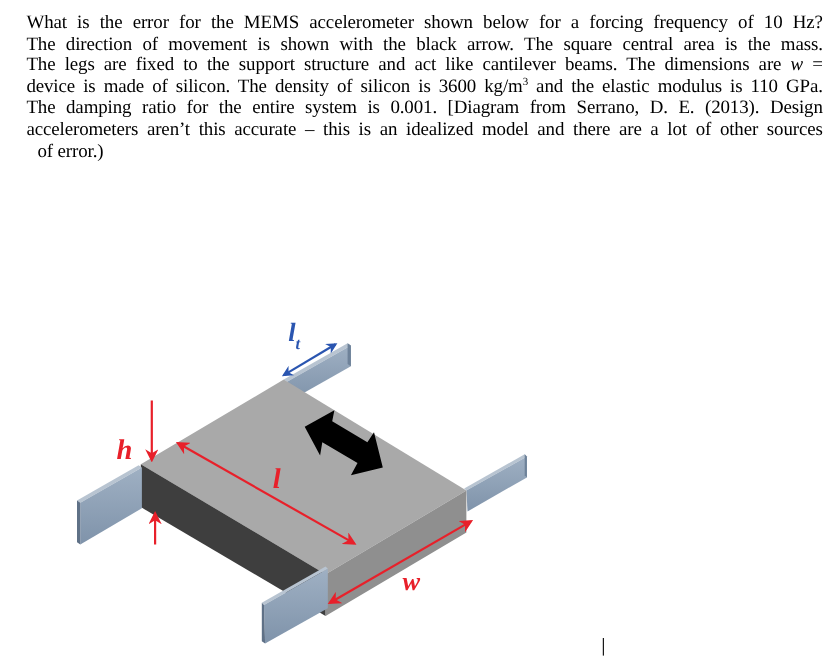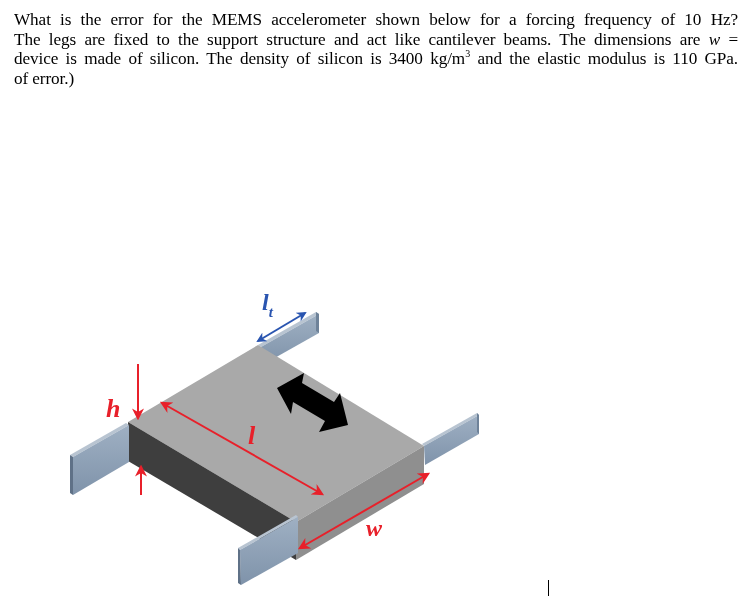--- a/index.html
+++ b/index.html
@@ -10,36 +10,37 @@
     body {
       width: 752px;
       height: 597px;
       position: relative;
       overflow: hidden;
       font-family: "Liberation Serif", "DejaVu Serif", serif;
       color: #000;
     }
     .question {
       position: absolute;
-      left: 14px;
+      left: 24px;
       top: 10px;
       width: 724px;
       font-size: 17.2px;
       line-height: 19.6px;
       text-align: justify;
       letter-spacing: -0.1px;
     }
     .question .line {
       display: block;
       text-align: justify;
       text-align-last: justify;
       white-space: nowrap;
     }
     .question .line.last {
       text-align-last: left;
+      margin-left: 10px;
     }
     .math { font-style: italic; }
     sup { font-size: 10px; vertical-align: 7px; line-height: 0; }
     sub { font-size: 11px; vertical-align: -3px; line-height: 0; font-style: italic; }
     .diagram {
       position: absolute;
       left: 0;
       top: 260px;
       width: 752px;
       height: 337px;
@@ -51,22 +52,25 @@
       width: 1px;
       height: 16px;
       background: #000;
     }
   </style>
 </head>
 <body>
 
 <div class="question">
   <span class="line">What is the error for the MEMS accelerometer shown below for a forcing frequency of 10 Hz?</span>
+  <span class="line">The direction of movement is shown with the black arrow. The square central area is the mass.</span>
   <span class="line"><span>The legs are fixed to the support structure and act like cantilever beams. The dimensions are </span><span class="math">w</span><span> =</span></span>
-  <span class="line"><span>device is made of silicon. The density of silicon is 3400 kg/m</span><sup>3</sup><span> and the elastic modulus is 110 GPa.</span></span>
+  <span class="line"><span>device is made of silicon. The density of silicon is 3600 kg/m</span><sup>3</sup><span> and the elastic modulus is 110 GPa.</span></span>
+  <span class="line">The damping ratio for the entire system is 0.001. [Diagram from Serrano, D. E. (2013). Design</span>
+  <span class="line">accelerometers aren’t this accurate – this is an idealized model and there are a lot of other sources</span>
   <span class="line last">of error.)</span>
 </div>
 
 <svg class="diagram" viewBox="0 260 752 337" xmlns="http://www.w3.org/2000/svg">
   <defs>
     <marker id="redHead" viewBox="0 0 10 10" refX="8" refY="5" markerWidth="6" markerHeight="6" orient="auto-start-reverse">
       <path d="M0,0 L10,5 L0,10 L3,5 Z" fill="#e8202a"></path>
     </marker>
     <marker id="blueHead" viewBox="0 0 10 10" refX="8" refY="5" markerWidth="5" markerHeight="5" orient="auto-start-reverse">
       <path d="M0,0 L10,5 L0,10 L3,5 Z" fill="#2a55b0"></path>

